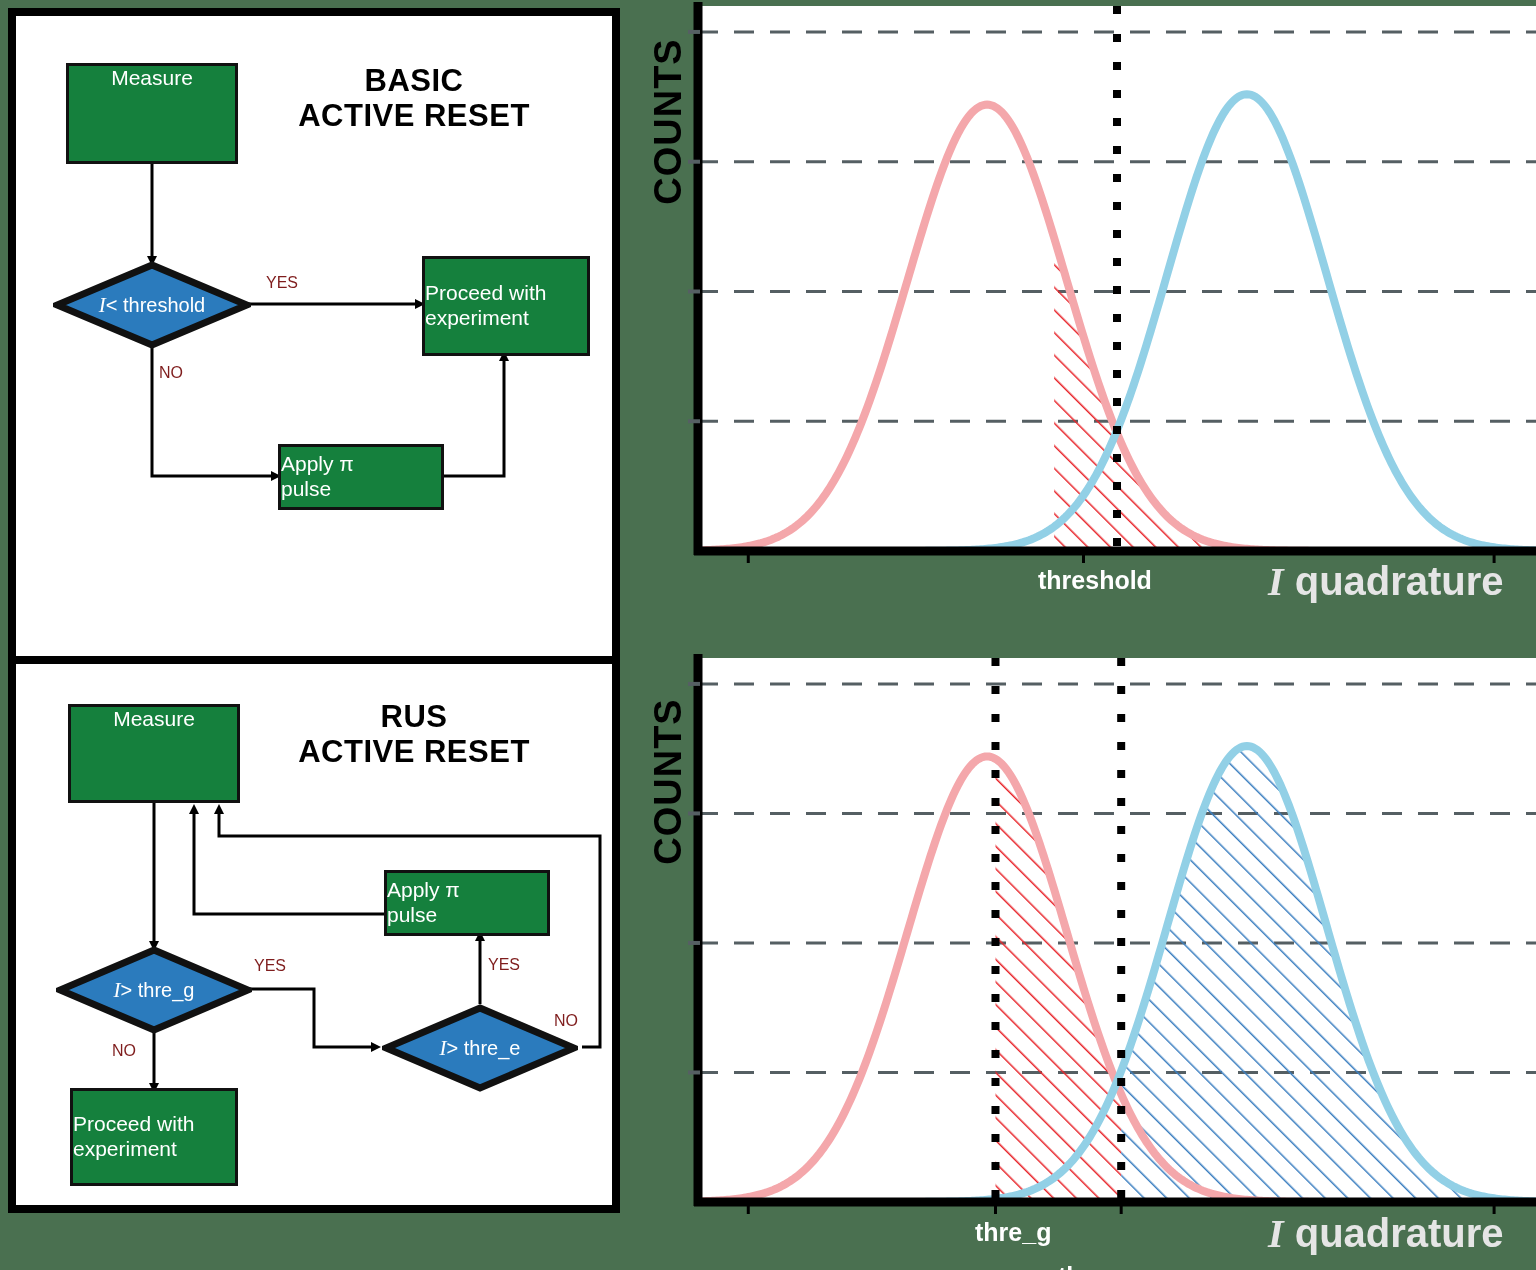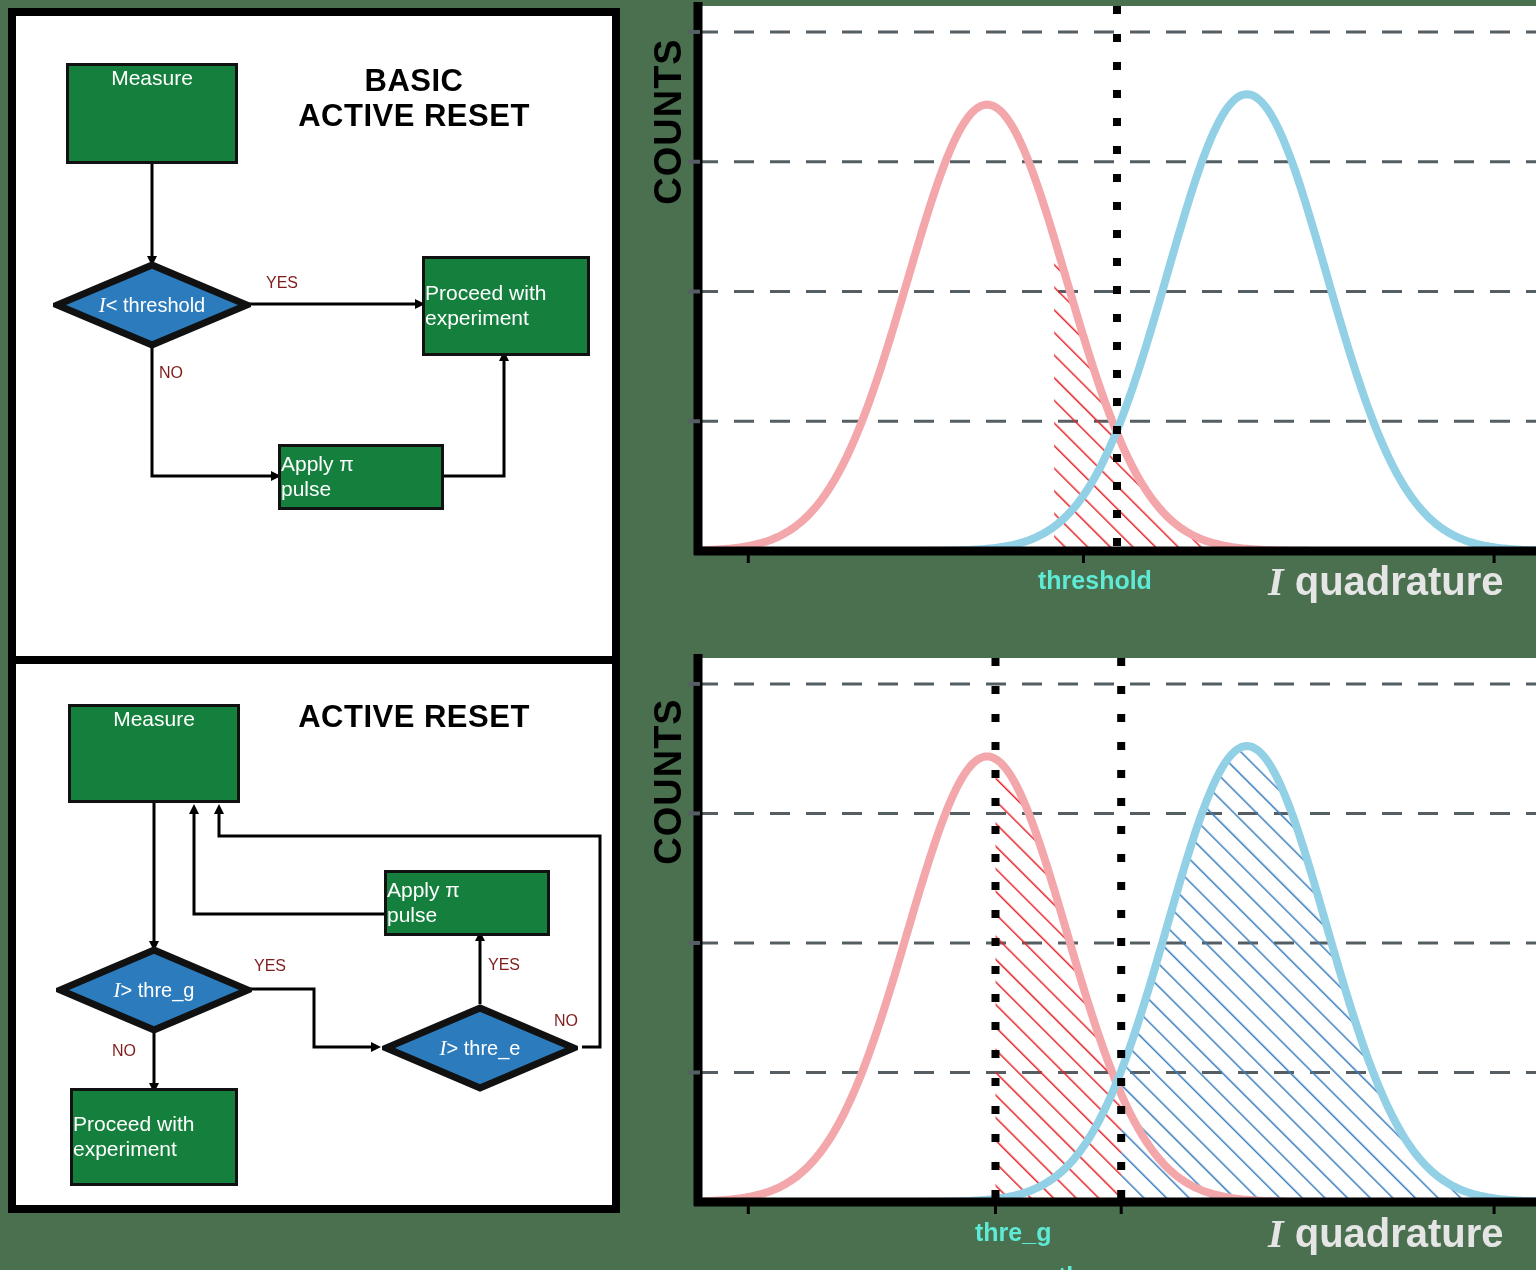--- a/index.html
+++ b/index.html
@@ -75,21 +75,21 @@
     transform:rotate(-90deg);
     white-space:nowrap;
   }
   .xtitle{
     position:absolute;
     font-weight:bold;font-size:40px;color:#e5e5e5;
     white-space:nowrap;
   }
   .xtick-label{
     position:absolute;
-    font-weight:bold;font-size:25px;color:#5eead4;
+    font-weight:bold;font-size:25px;color:#ffffff;
     white-space:nowrap;
   }
   .it{font-family:"Liberation Serif", serif;font-style:italic;font-weight:bold;}
 </style>
 </head>
 <body>
 
 <div class="root">
 
   <div class="panel" id="panel-basic">
@@ -139,20 +139,21 @@
 
     <div class="node" style="left:262px;top:428px;width:166px;height:66px;flex-direction:column;">
       <span>Apply π</span>
       <span>pulse</span>
     </div>
   </div>
 
   <div class="panel" id="panel-rus">
 
     <div class="panel-title" style="left:228px;top:36px;width:340px;">
+      <div>RUS</div>
       <div>ACTIVE RESET</div>
     </div>
 
     <svg class="edges" width="600" height="545" viewBox="0 0 600 545">
       <defs>
         <marker id="arrR" markerWidth="12" markerHeight="12" refX="5" refY="6" orient="auto" markerUnits="userSpaceOnUse">
           <path d="M0,1 L10,6 L0,11 z" fill="#000"></path>
         </marker>
       </defs>
 

